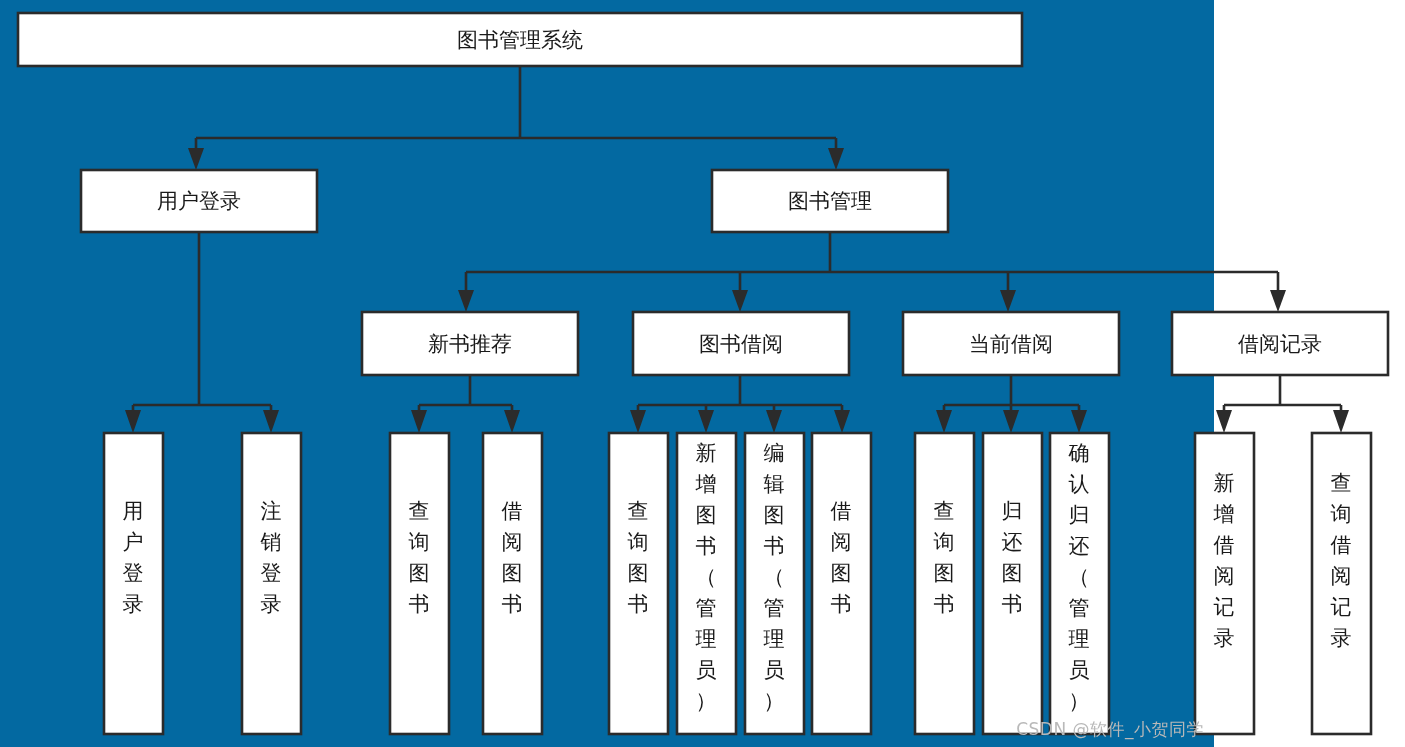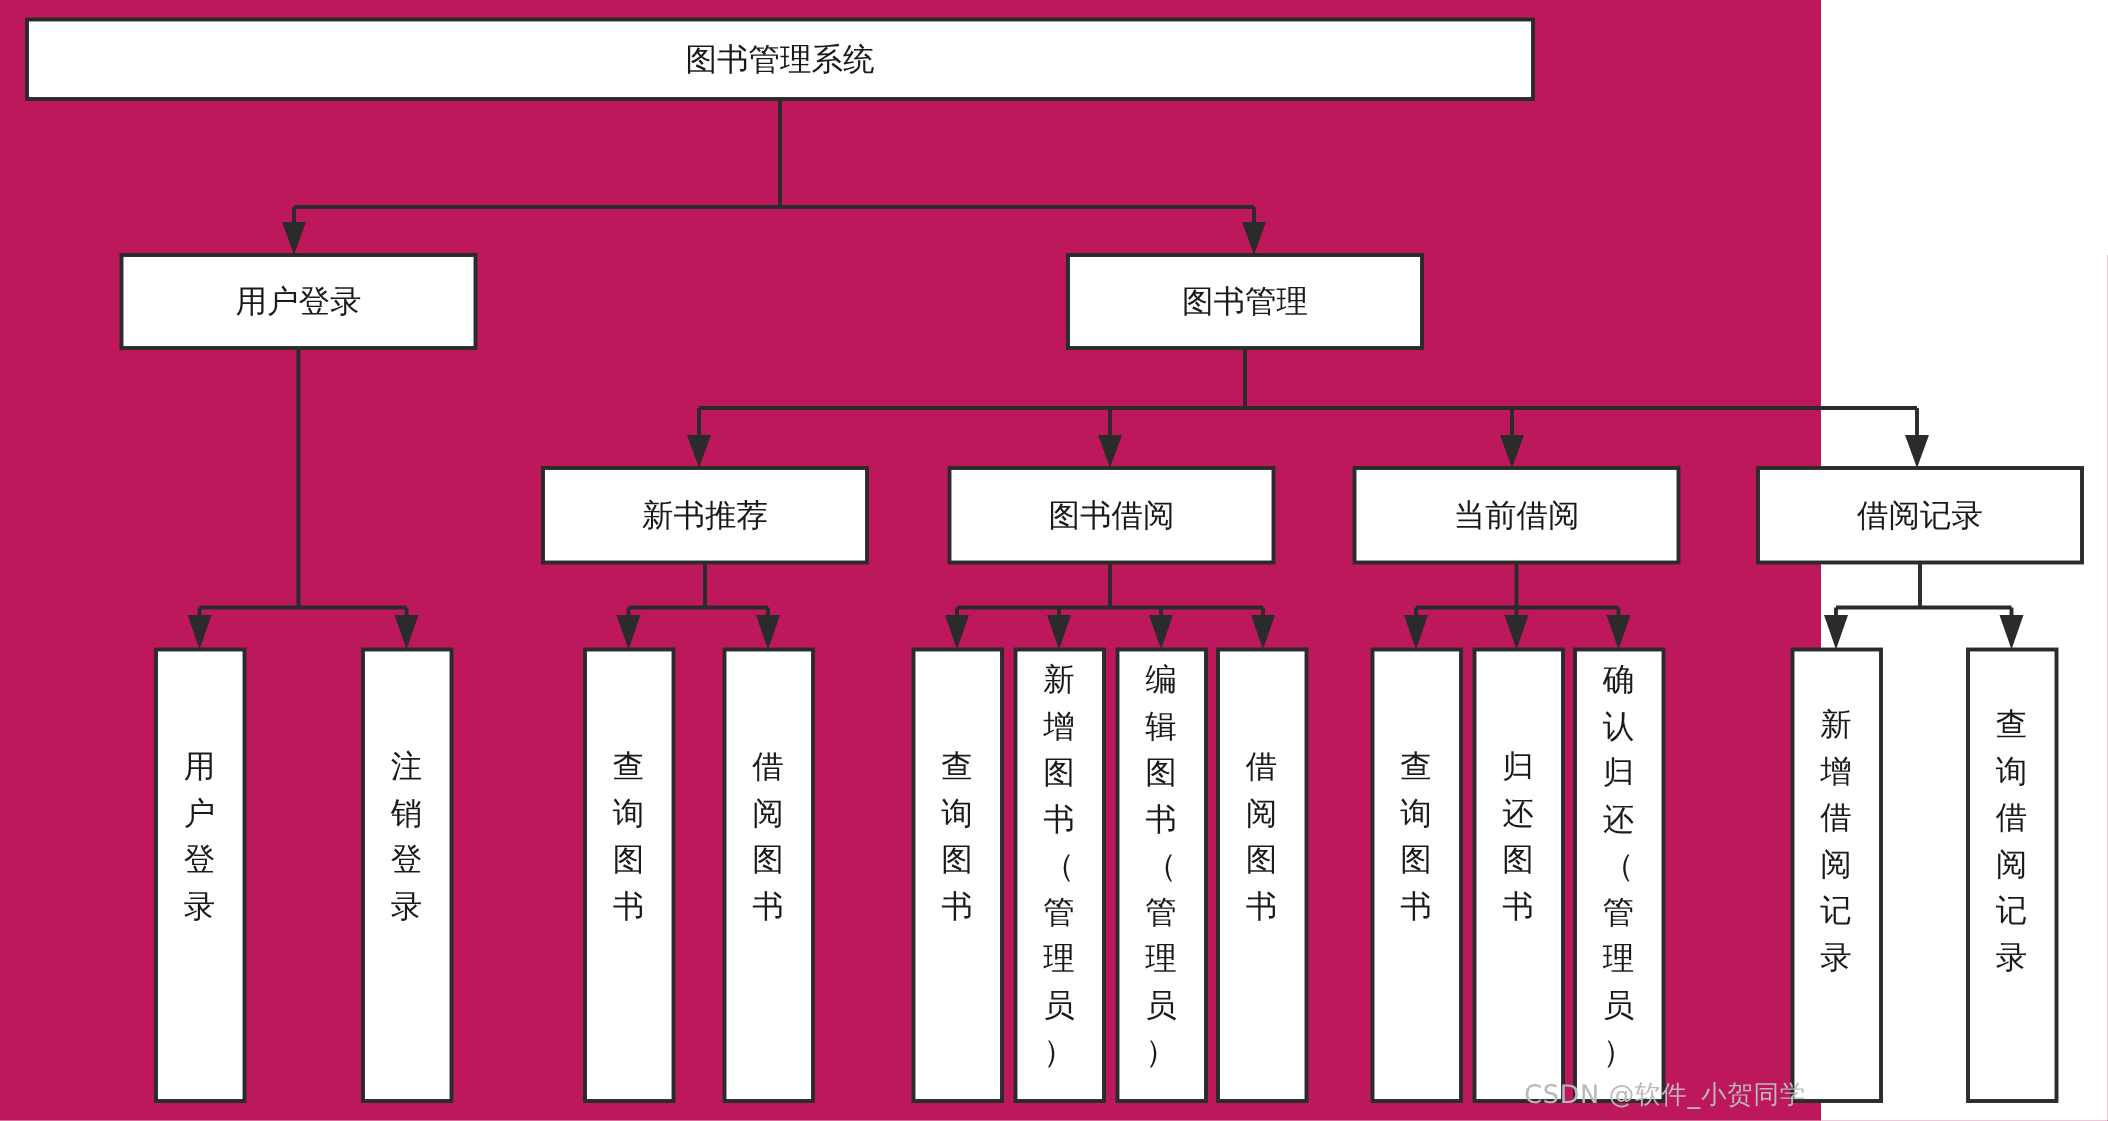--- a/index.html
+++ b/index.html
@@ -10,21 +10,21 @@
   body {
     width: 1405px;
     height: 747px;
     font-family: "DejaVu Sans", "Liberation Sans", sans-serif;
     overflow: hidden;
   }
   #diagram-root {
     position: relative;
     width: 1214px;
     height: 747px;
-    background: #be185d;
+    background: #0369a1;
   }
   svg#flow {
     position: absolute;
     left: 0;
     top: 0;
     width: 1405px;
     height: 747px;
   }
   .node-rect {
     fill: #ffffff;

